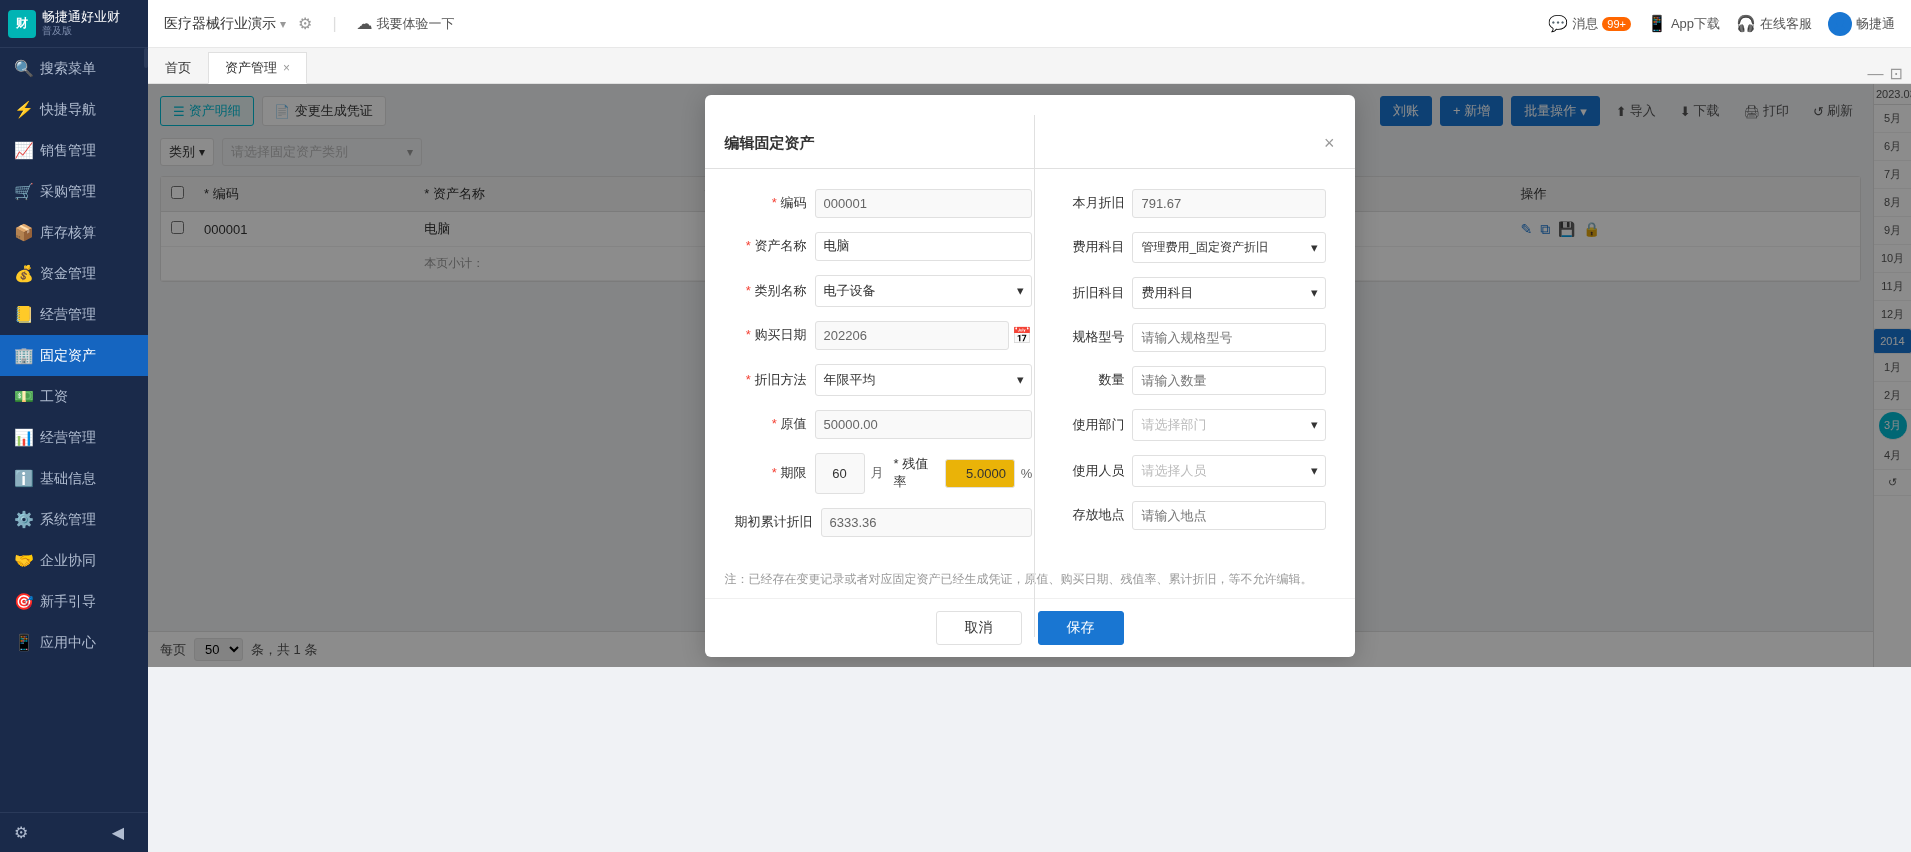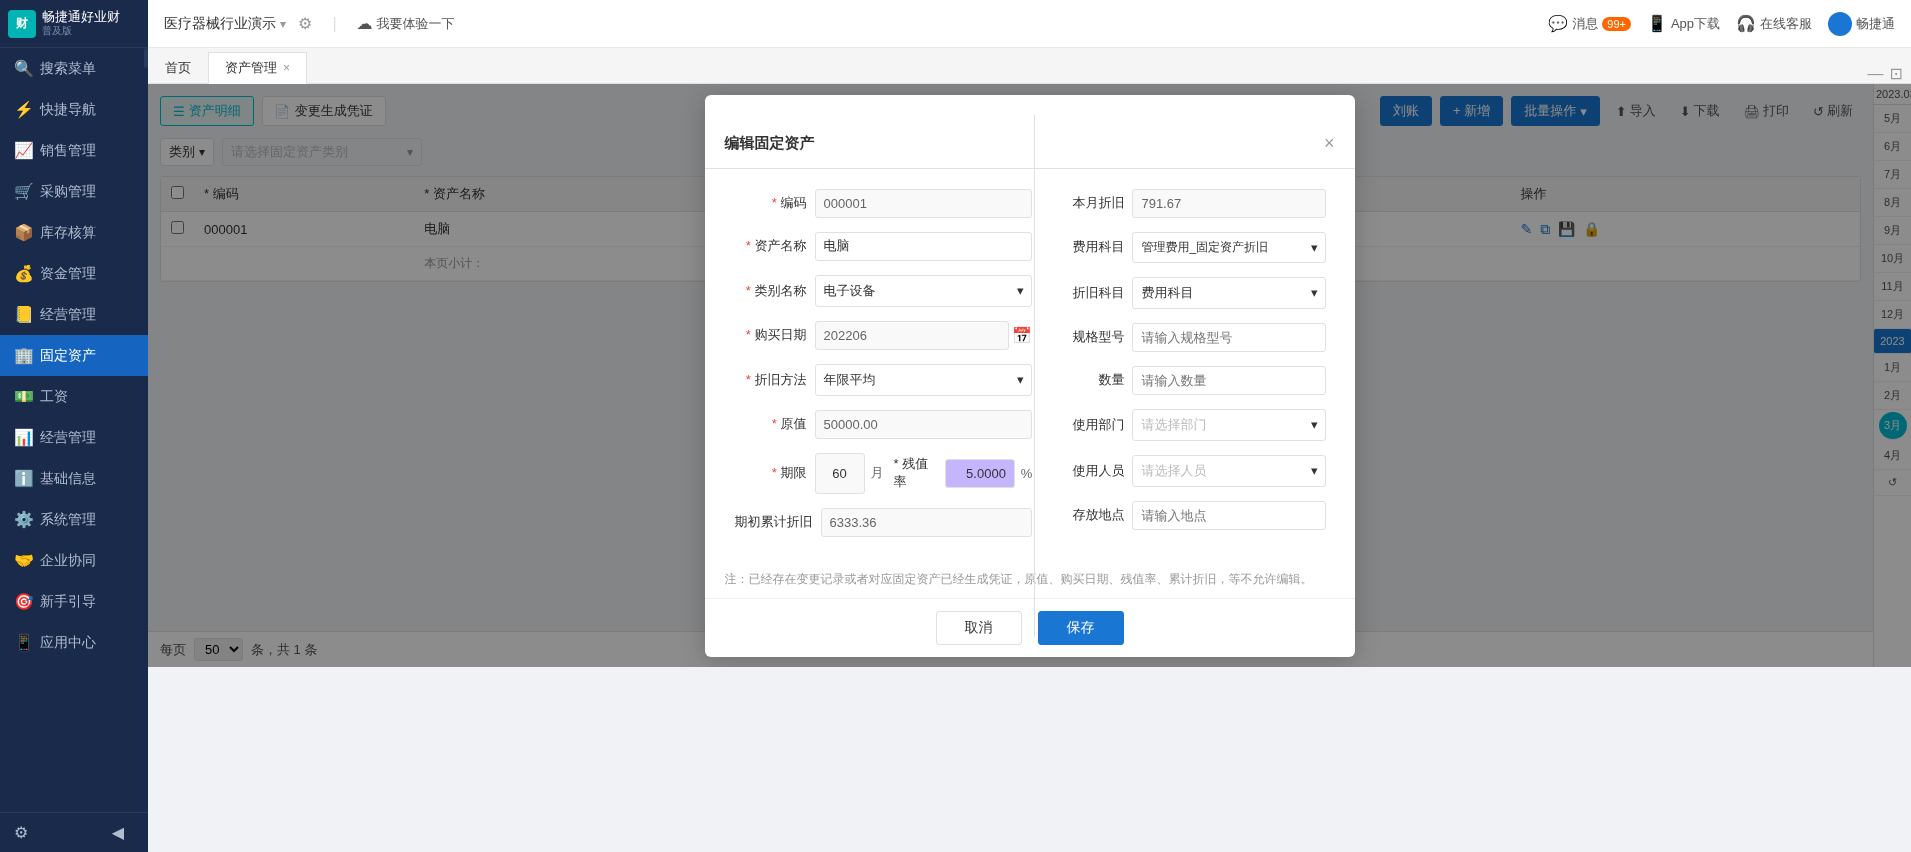--- a/index.html
+++ b/index.html
@@ -602,21 +602,21 @@
       <div style="padding:4px 2px;font-size:11px;color:#555;text-align:center;border-bottom:1px solid #e0e0e0;width:100%;">2023.03</div>
       <div class="calendar-items">
         <div class="cal-item">5月</div>
         <div class="cal-item">6月</div>
         <div class="cal-item">7月</div>
         <div class="cal-item">8月</div>
         <div class="cal-item">9月</div>
         <div class="cal-item">10月</div>
         <div class="cal-item">11月</div>
         <div class="cal-item">12月</div>
-        <div class="cal-item highlight" style="background:#1976d2;color:white;font-size:11px;">2023</div>
+        <div class="cal-item highlight" style="background:#1976d2;color:white;font-size:11px;">2014</div>
         <div class="cal-item">1月</div>
         <div class="cal-item">2月</div>
         <div class="cal-item current" style="background:#00bcd4;color:white;border-radius:50%;width:28px;margin:2px auto;text-align:center;">3月</div>
         <div class="cal-item">4月</div>
         <div class="cal-item">↺</div>
       </div>
     </div>
 
     <div class="modal-overlay">
       <div class="modal">
@@ -667,21 +667,21 @@
                 <div class="form-label"><span class="req">*</span> <span>原值</span></div>
                 <input class="form-control readonly" type="text" readonly="" value="50000.00" style="">
               </div>
 
               <div class="form-row">
                 <div class="form-label"><span class="req">*</span> <span>期限</span></div>
                 <div class="period-row">
                   <input class="period-input" type="text" readonly="" style="background: rgb(249, 249, 249);" value="60">
                   <span class="period-unit">月</span>
                   <span style="font-size:13px;color:#333;margin:0 4px;">* 残值率</span>
-                  <input class="residue-input" type="text" readonly="" style="background: #c4b5fd;" value="5.0000">
+                  <input class="residue-input" type="text" readonly="" style="background: #eab308;" value="5.0000">
                   <span class="period-unit">%</span>
                 </div>
               </div>
 
               <div class="form-row">
                 <div class="form-label"><span>期初累计折旧</span></div>
                 <input class="form-control readonly" type="text" readonly="" value="6333.36" style="">
               </div>
             </div>
 

